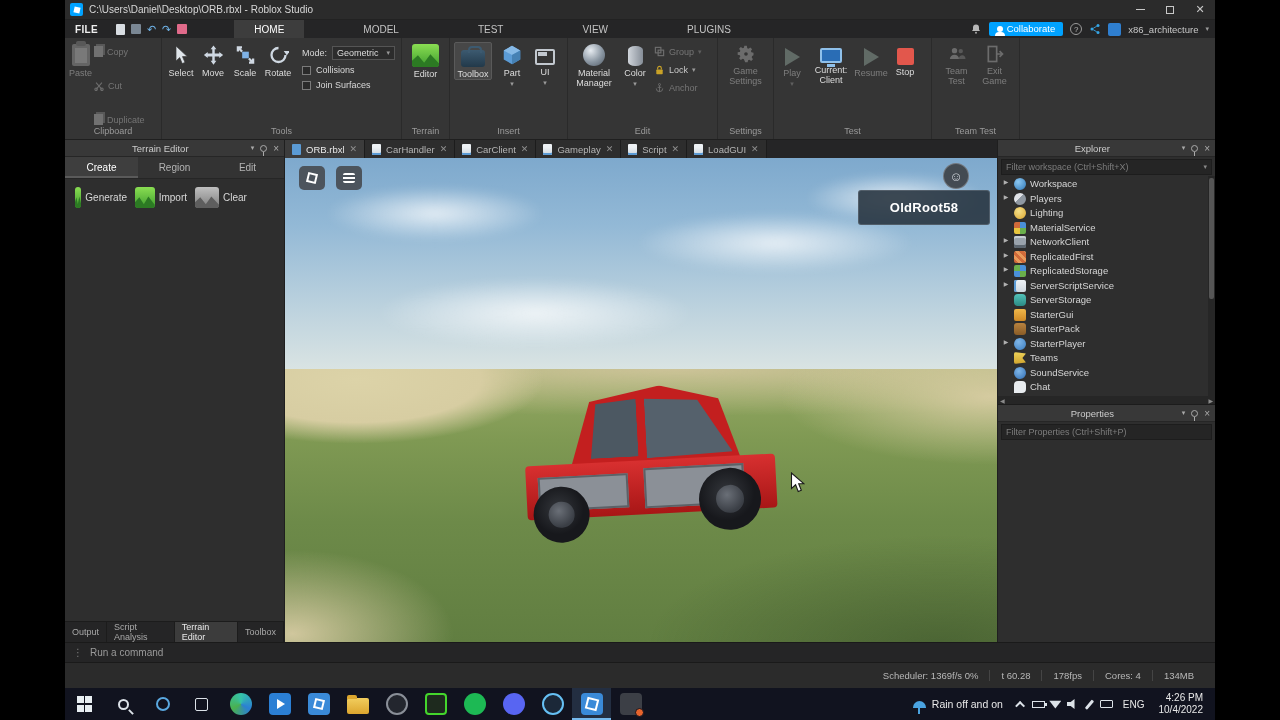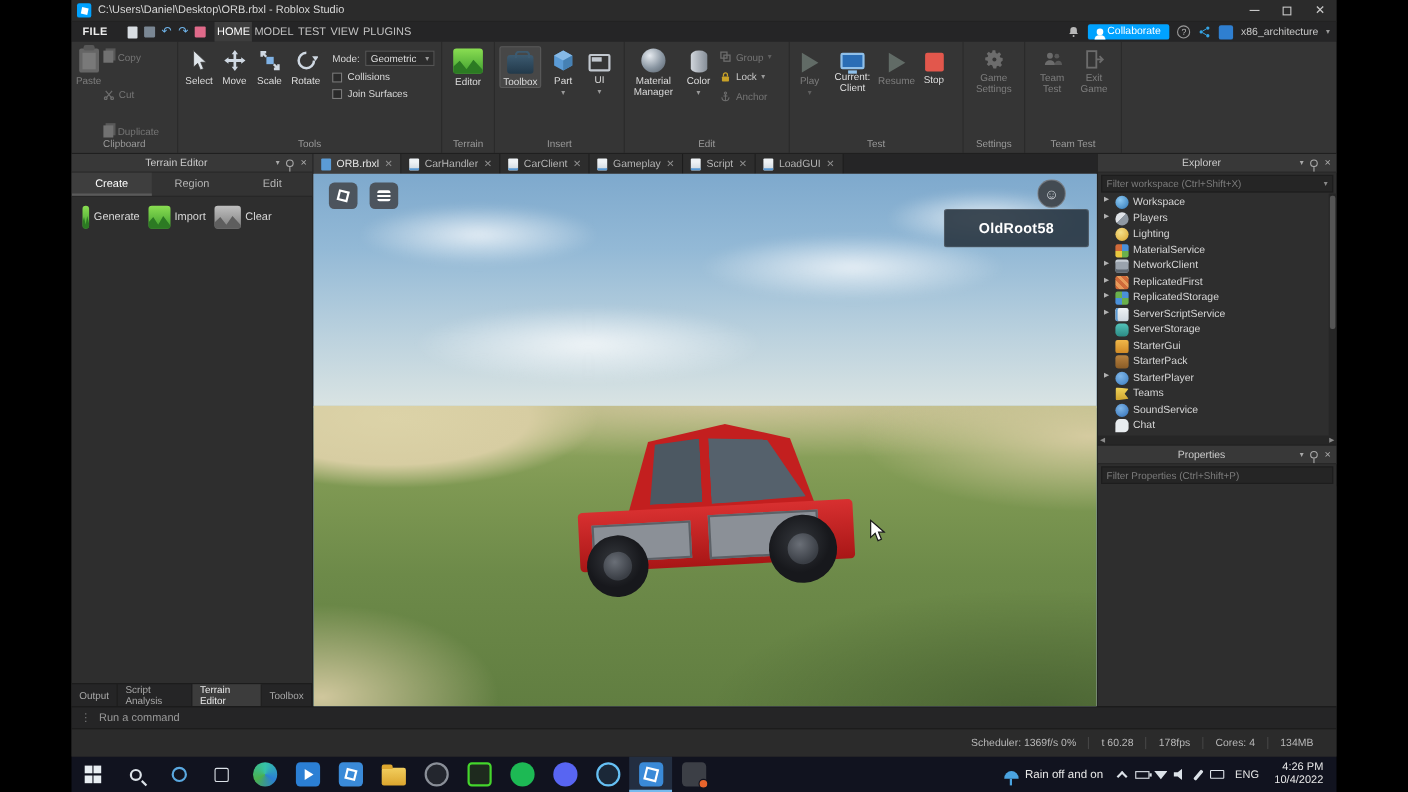--- a/index.html
+++ b/index.html
@@ -18,21 +18,21 @@
   .maximize-box{width:8px;height:8px;border:1px solid #c8c8c8;}
 
   
   .menubar{flex:0 0 18px;background:#252526;display:flex;align-items:center;font-size:10px;color:#bbb;}
   .file-btn{padding:0 10px;height:100%;display:flex;align-items:center;color:#eee;font-weight:bold;letter-spacing:.3px;}
   .qa{display:flex;align-items:center;gap:6px;padding:0 8px;}
   .qa-page{width:9px;height:11px;background:#d8dde2;border-radius:1px;}
   .qa-save{width:10px;height:10px;background:#7a8794;border-radius:1px;}
   .qa-arrow{color:#6fb3e8;font-size:11px;line-height:1;}
   .qa-pink{width:10px;height:10px;background:#e06a8a;border-radius:1px;}
-  .menu-tab{padding:0 2px;height:100%;display:flex;align-items:center;color:#c4c4c4;}
+  .menu-tab{padding:0 20px;height:100%;display:flex;align-items:center;color:#c4c4c4;margin-left:39px;}
   .menu-tab.active{background:#3d3d3d;color:#fff;}
   .menubar-right{margin-left:auto;display:flex;align-items:center;gap:7px;padding-right:6px;}
   .collab-btn{background:#00a2ff;color:#fff;font-size:9.5px;padding:1px 8px 2px;border-radius:2px;display:flex;align-items:center;gap:4px;}
   .collab-person{width:6px;height:6px;border-radius:50%;background:#fff;position:relative;}
   .collab-person::after{content:"";position:absolute;top:6px;left:-2px;width:10px;height:4px;border-radius:4px 4px 0 0;background:#fff;}
   .help-circle{width:12px;height:12px;border:1px solid #9a9a9a;border-radius:50%;color:#bbb;font-size:8px;display:flex;align-items:center;justify-content:center;}
   .acct-badge{width:13px;height:13px;background:#2f7fd0;border-radius:2px;}
   .acct-name{color:#c8c8c8;font-size:9.5px;}
   .caret{font-size:7px;color:#9a9a9a;}
 
@@ -417,54 +417,54 @@
                   <circle cx="12" cy="4.5" r="2.2" fill="none" stroke="#bbb" stroke-width="2"></circle>
                   <path d="M12 7 V20 M5 13 a 7 7 0 0 0 14 0 M8 10.5 H16" stroke="#bbb" stroke-width="2" fill="none"></path>
                 </svg>
                 <span>Anchor</span>
               </div>
         </div>
       </div>
       <div class="rsec-label">Edit</div>
     </div>
 
-    <div class="rsec" style="width:158px">
-      <div class="rsec-content" style="gap:6px">
-        <div class="bigbtn dim" style="width:28px">
-          <div class="ic-play"></div>
-          <div class="lbl">Play</div>
-          <span class="caret">▾</span>
-        </div>
-        <div class="bigbtn" style="width:38px">
-          <div class="ic-monitor"></div>
-          <div class="lbl">Current: Client</div>
-        </div>
-        <div class="bigbtn dim" style="width:30px">
-          <div class="ic-play"></div>
-          <div class="lbl">Resume</div>
-        </div>
-        <div class="bigbtn" style="width:26px">
-          <div class="ic-stop"></div>
-          <div class="lbl">Stop</div>
-        </div>
-      </div>
-      <div class="rsec-label">Test</div>
-    </div>
-
     <div class="rsec" style="width:56px">
       <div class="rsec-content" style="justify-content:center">
         <div class="bigbtn dim" style="width:40px">
           <svg width="20" height="20" viewBox="0 0 24 24">
                 <path fill="#b8b8b8" d="M12 8a4 4 0 1 0 0 8 4 4 0 0 0 0-8zm9 5.5v-3l-2.6-.5a6.7 6.7 0 0 0-.6-1.5l1.5-2.2-2.1-2.1-2.2 1.5c-.5-.25-1-.45-1.5-.6L13 2h-3l-.5 2.6c-.5.15-1 .35-1.5.6L5.8 3.7 3.7 5.8l1.5 2.2c-.25.5-.45 1-.6 1.5L2 10v3l2.6.5c.15.5.35 1 .6 1.5l-1.5 2.2 2.1 2.1 2.2-1.5c.5.25 1 .45 1.5.6L11 22h3l.5-2.6c.5-.15 1-.35 1.5-.6l2.2 1.5 2.1-2.1-1.5-2.2c.25-.5.45-1 .6-1.5z"></path>
                 <circle cx="12" cy="12" r="2.2" fill="#353535"></circle>
               </svg>
           <div class="lbl">Game Settings</div>
         </div>
       </div>
       <div class="rsec-label">Settings</div>
+    </div>
+
+    <div class="rsec" style="width:158px">
+      <div class="rsec-content" style="gap:6px">
+        <div class="bigbtn dim" style="width:28px">
+          <div class="ic-play"></div>
+          <div class="lbl">Play</div>
+          <span class="caret">▾</span>
+        </div>
+        <div class="bigbtn" style="width:38px">
+          <div class="ic-monitor"></div>
+          <div class="lbl">Current: Client</div>
+        </div>
+        <div class="bigbtn dim" style="width:30px">
+          <div class="ic-play"></div>
+          <div class="lbl">Resume</div>
+        </div>
+        <div class="bigbtn" style="width:26px">
+          <div class="ic-stop"></div>
+          <div class="lbl">Stop</div>
+        </div>
+      </div>
+      <div class="rsec-label">Test</div>
     </div>
 
     <div class="rsec" style="width:88px">
       <div class="rsec-content" style="gap:6px;justify-content:center">
         <div class="bigbtn dim" style="width:32px">
           <svg width="20" height="20" viewBox="0 0 24 24">
                 <circle cx="9" cy="8" r="3.2" fill="#b8b8b8"></circle>
                 <path d="M3.5 18c0-3 2.5-5 5.5-5s5.5 2 5.5 5z" fill="#b8b8b8"></path>
                 <circle cx="16.5" cy="8.5" r="2.6" fill="#8a8a8a"></circle>
                 <path d="M14 18c.2-2.6 2-4.4 4.5-4.4 2 0 3.5 1.6 3.7 4.4z" fill="#8a8a8a"></path>

